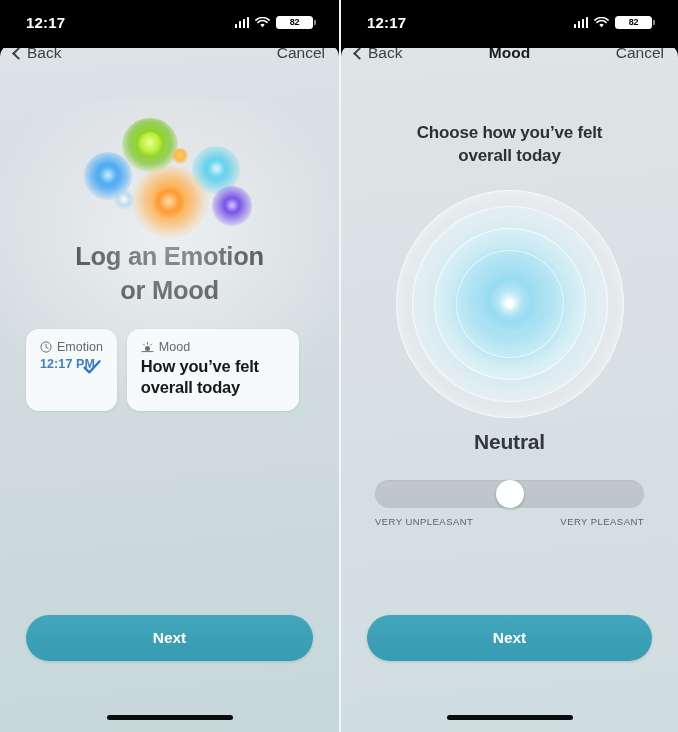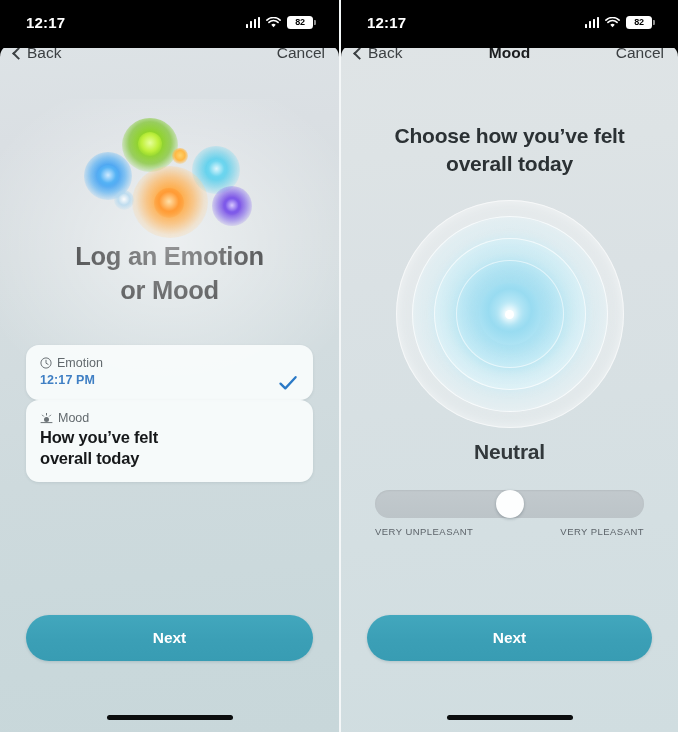--- a/index.html
+++ b/index.html
@@ -57,21 +57,21 @@
   .bars i:nth-child(1) { height: 4px; }
   .bars i:nth-child(2) { height: 6.5px; }
   .bars i:nth-child(3) { height: 9px; }
   .bars i:nth-child(4) { height: 11px; }
 
   .wifi { position: relative; width: 15px; height: 11px; }
   .wifi svg { display: block; }
 
   .battery {
     position: relative;
-    width: 26px; height: 13px;
+    width: 37px; height: 13px;
     border-radius: 3.5px;
     background: #fff;
     display: flex; align-items: center; justify-content: center;
   }
   .battery::after {
     content: "";
     position: absolute;
     right: -3px; top: 4px;
     width: 2px; height: 5px;
     background: rgba(255,255,255,.55);
@@ -175,30 +175,30 @@
     font-weight: bold;
     color: #16181a;
     line-height: 1.32;
     letter-spacing: -.3px;
     padding: 0 18px;
   }
 
   .sub-title {
     margin-top: 22px;
     text-align: center;
-    font-size: 21px;
+    font-size: 17px;
     font-weight: bold;
     color: #2b3134;
     line-height: 1.34;
     letter-spacing: -.2px;
     padding: 0 25px;
   }
 
   
-  .cards { margin: 38px 26px 0 26px; display: flex; flex-direction: column; }
+  .cards { margin: 22px 26px 0 26px; display: flex; flex-direction: row; gap: 10px; }
   .card {
     position: relative;
     background: rgba(249,252,252,.93);
     border-radius: 13px;
     padding: 11px 14px 13px 14px;
     box-shadow: 0 1px 3px rgba(40,60,70,.10);
     cursor: pointer;
   }
   .card-kicker {
     display: flex; align-items: center; gap: 5px;

